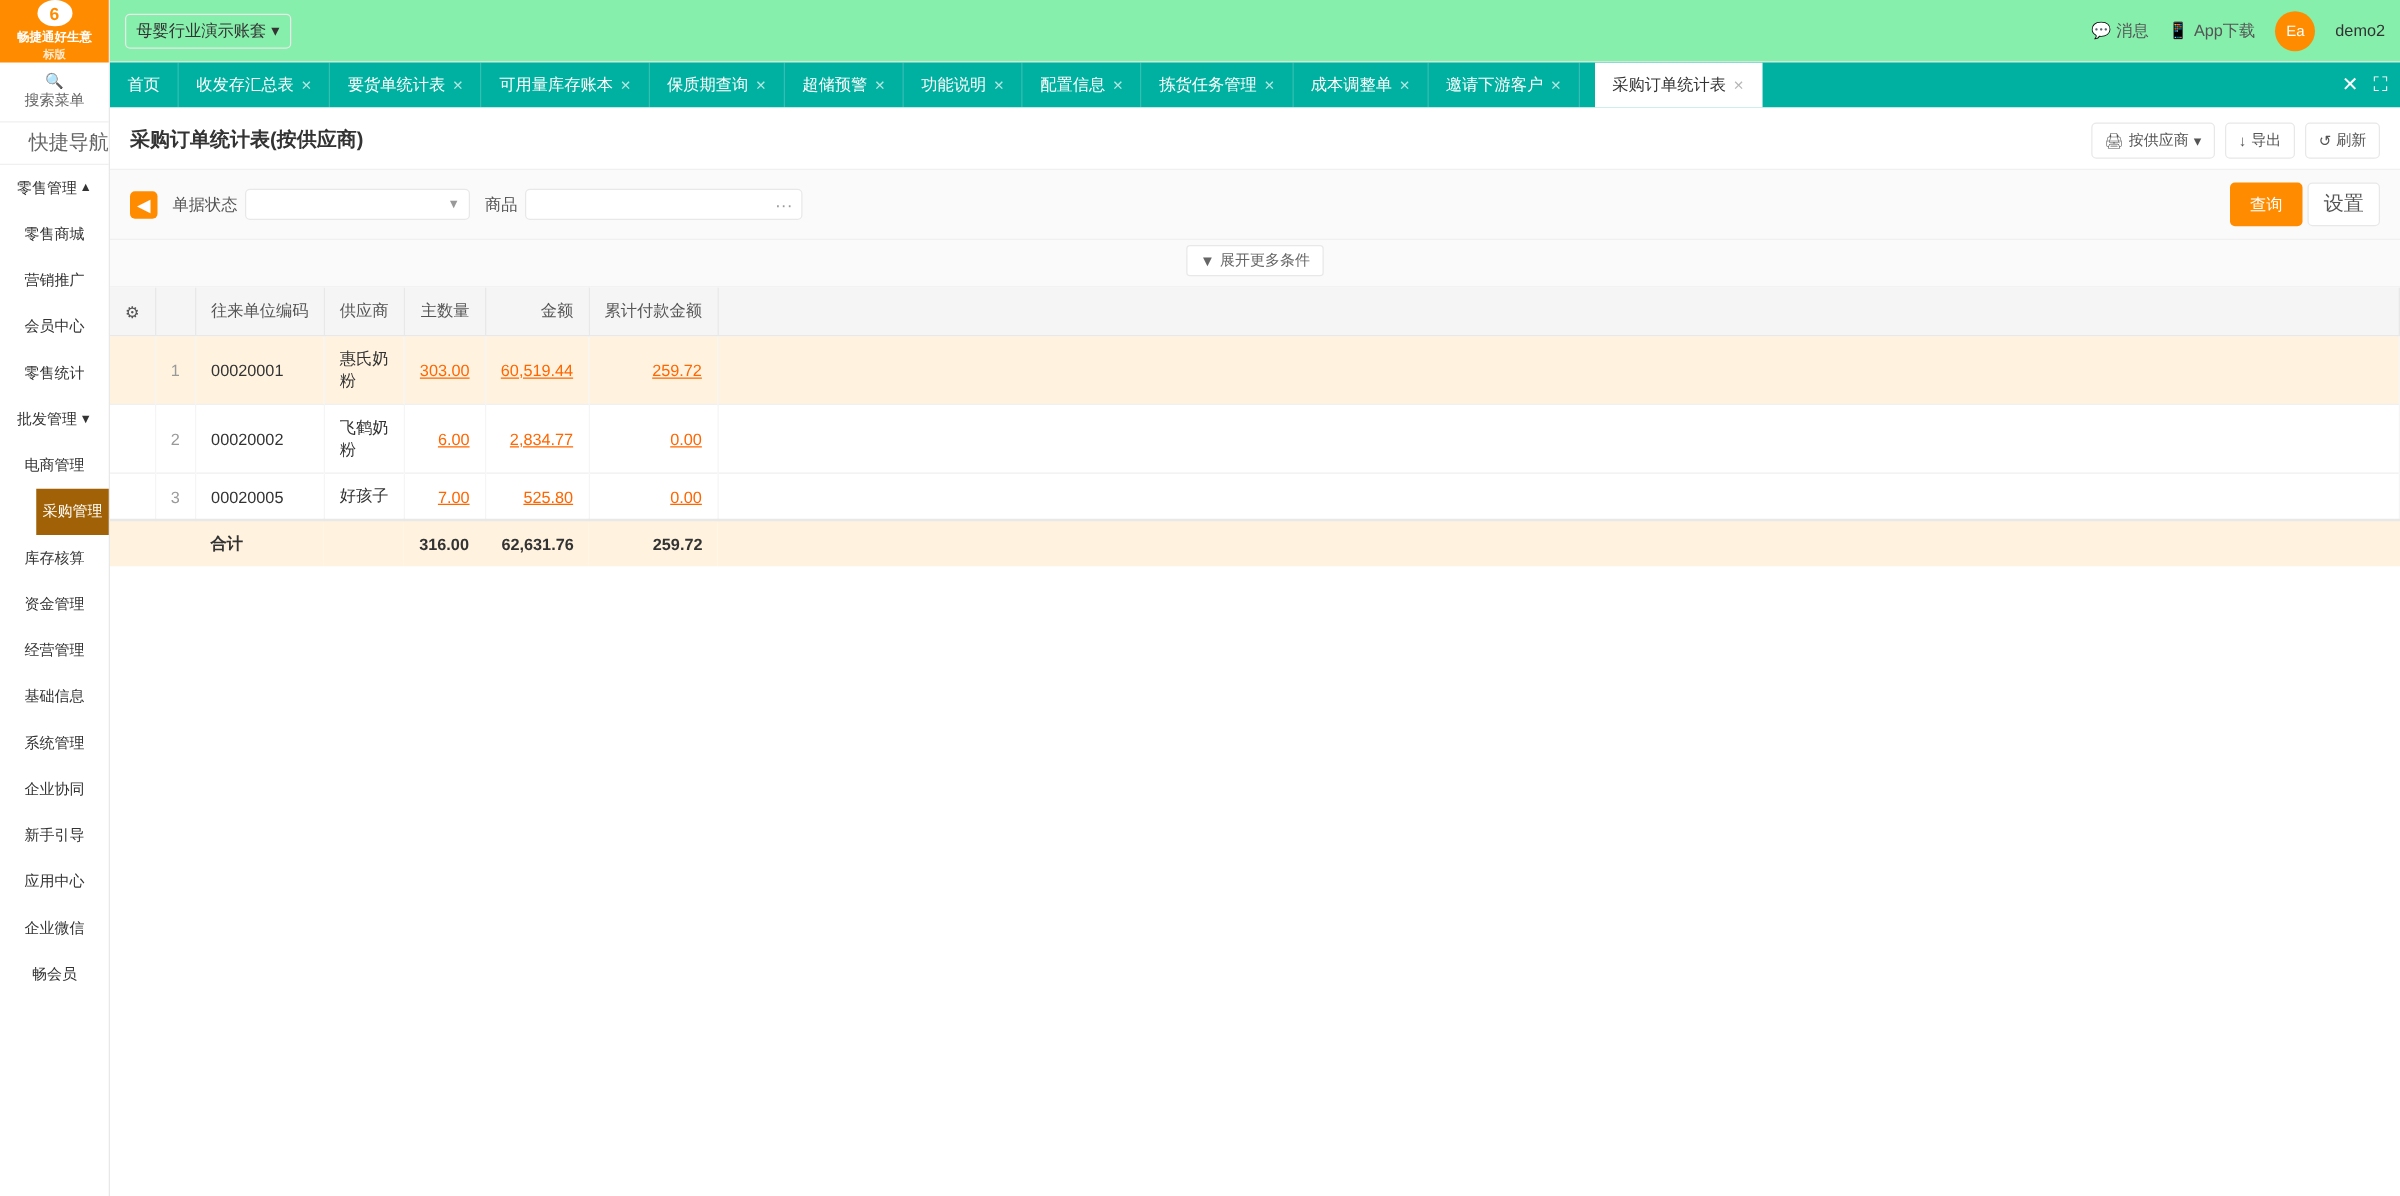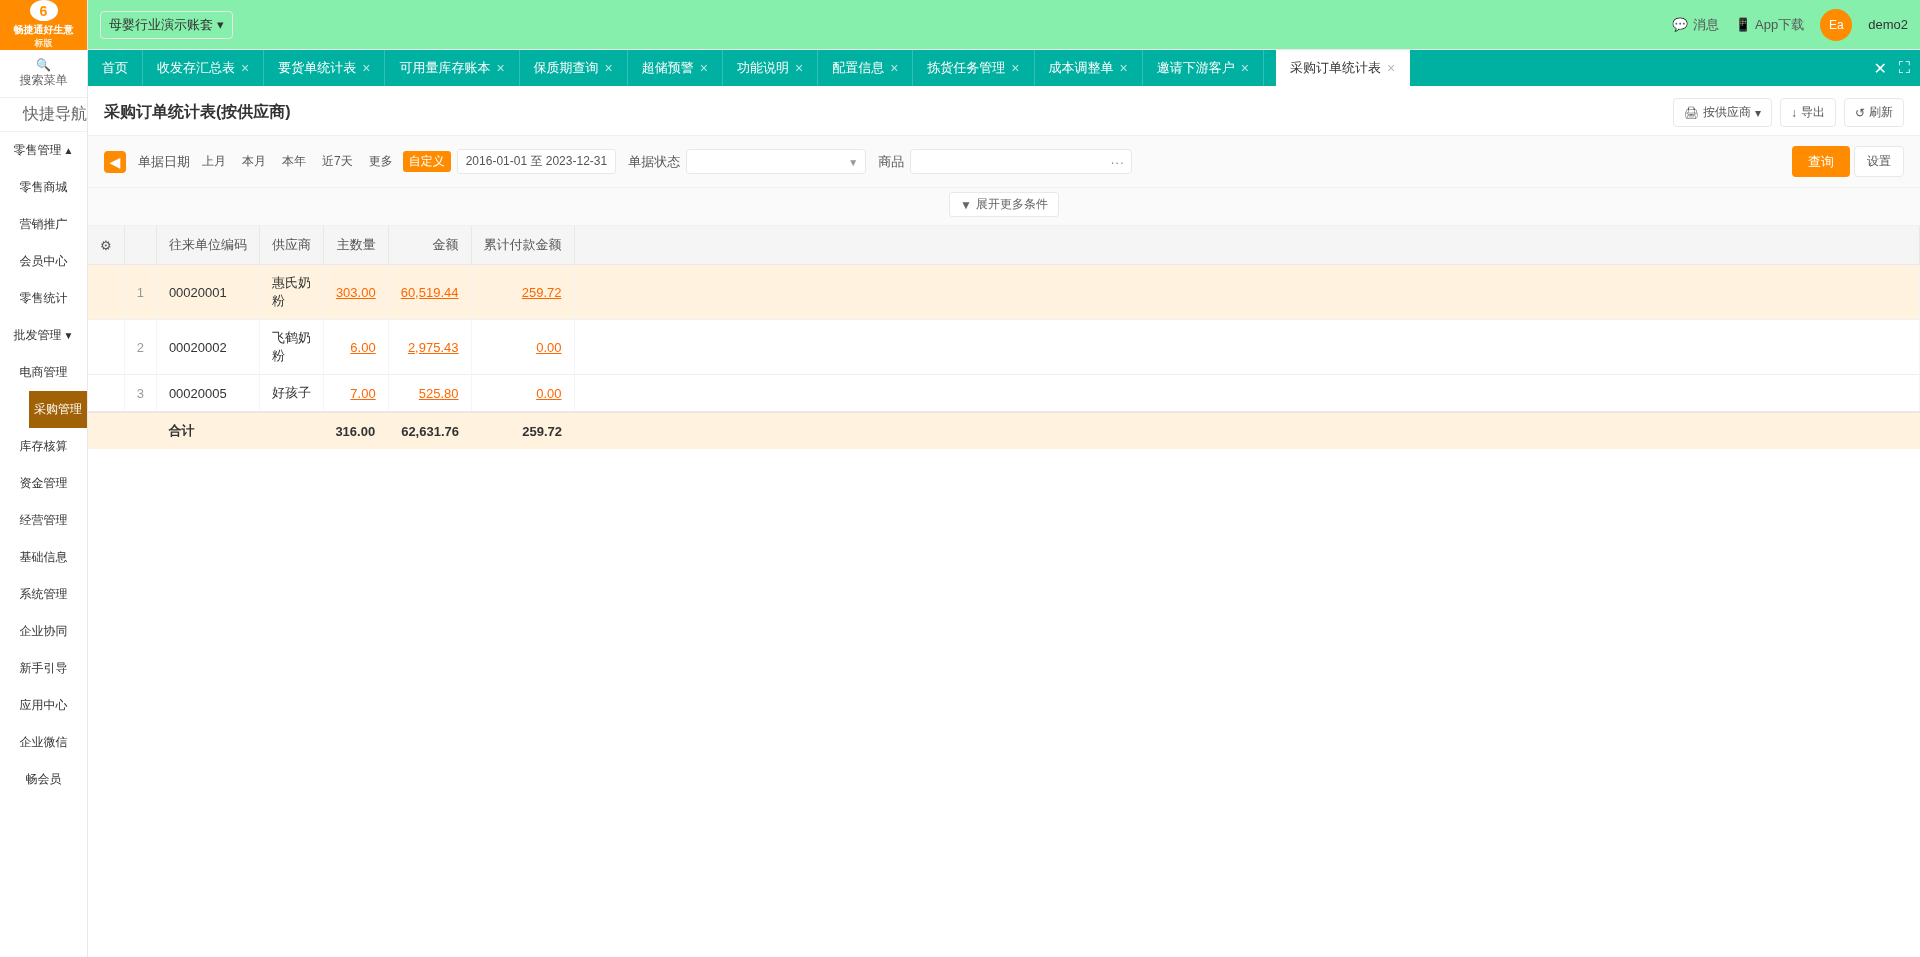--- a/index.html
+++ b/index.html
@@ -349,21 +349,21 @@
       padding: 6px 16px;
       cursor: pointer;
       font-size: 13px;
     }
     .btn-settings {
       border: 1px solid #e8e8e8;
       background: #fff;
       border-radius: 4px;
       padding: 6px 12px;
       cursor: pointer;
-      font-size: 12px;
+      font-size: 16px;
       color: #555;
     }
 
     
     .expand-more {
       display: flex;
       justify-content: center;
       padding: 4px 0 8px;
       background: #fafafa;
       border-bottom: 1px solid #f0f0f0;
@@ -612,36 +612,20 @@
           <span>刷新</span>
         </button>
       </div>
     </div>
 
     <div class="filter-bar">
       <button class="filter-toggle-btn">
         <span>◀</span>
       </button>
 
-      <div class="filter-group">
-        <span class="filter-label">单据日期</span>
-        <div class="date-shortcuts">
-          <span class="date-shortcut">上月</span>
-          <span class="date-shortcut">本月</span>
-          <span class="date-shortcut">本年</span>
-          <span class="date-shortcut">近7天</span>
-          <span class="date-shortcut">更多</span>
-          <span class="date-shortcut custom">自定义</span>
-        </div>
-        <span class="date-range-display">
-          <span>2016-01-01</span>
-          <span> 至 </span>
-          <span>2023-12-31</span>
-        </span>
-      </div>
 
       <div class="filter-group">
         <span class="filter-label">单据状态</span>
         <div class="select-wrapper">
           <select class="filter-select">
             <option value=""></option>
           </select>
         </div>
       </div>
 
@@ -689,21 +673,21 @@
       <td class="amount-col">60,519.44</td>
       <td class="amount-col">259.72</td>
       <td></td>
     </tr>
             <tr>
       <td class="number-col"></td>
       <td class="number-col">2</td>
       <td>00020002</td>
       <td>飞鹤奶粉</td>
       <td class="qty-col">6.00</td>
-      <td class="amount-col">2,975.43</td>
+      <td class="amount-col">2,834.77</td>
       <td class="amount-col">0.00</td>
       <td></td>
     </tr>
             <tr>
       <td class="number-col"></td>
       <td class="number-col">3</td>
       <td>00020005</td>
       <td>好孩子</td>
       <td class="qty-col">7.00</td>
       <td class="amount-col">525.80</td>

